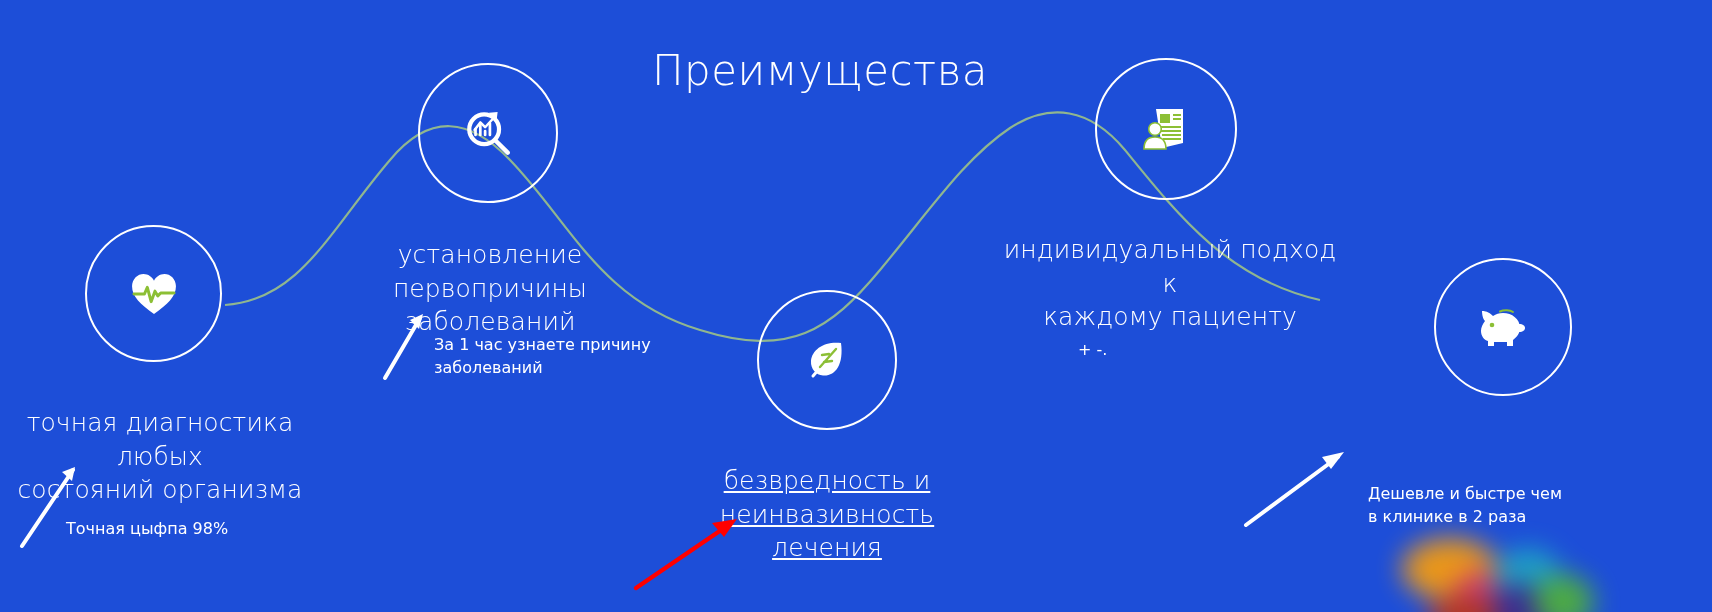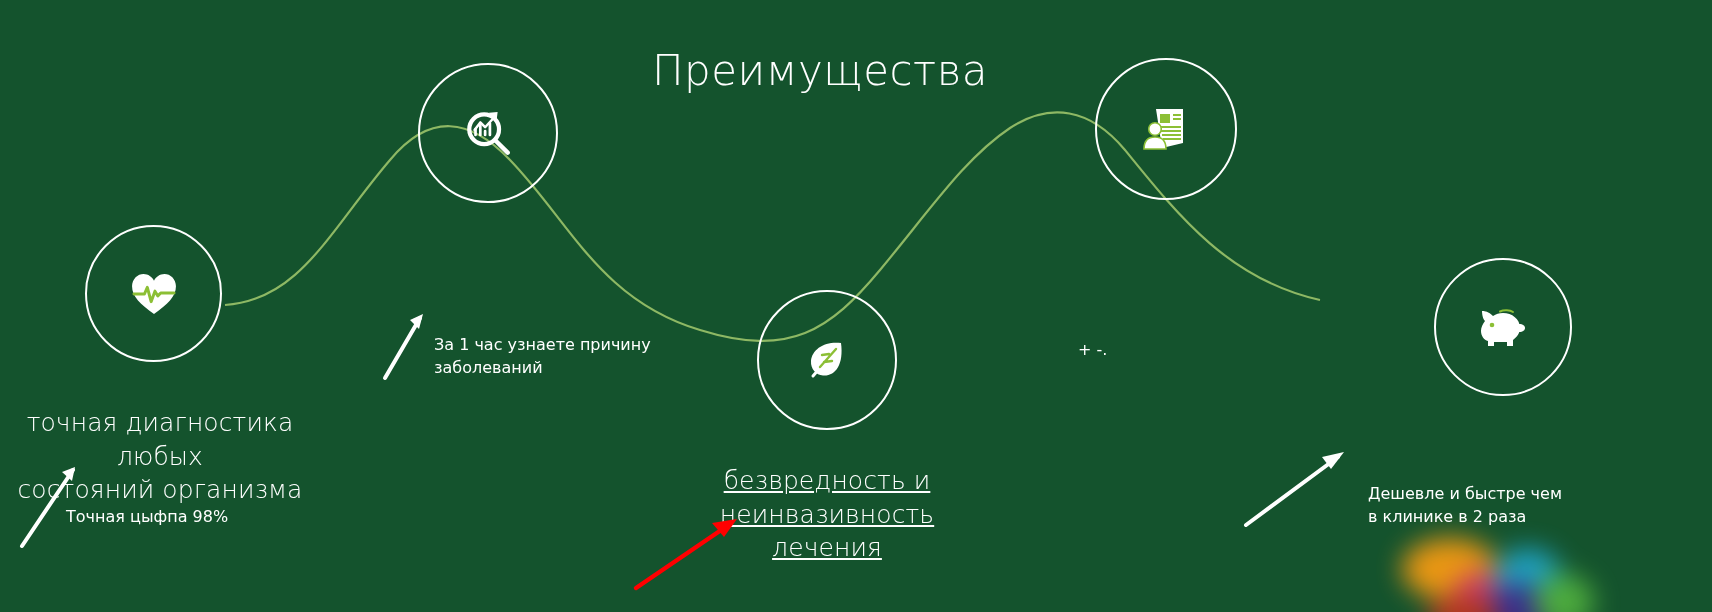--- a/index.html
+++ b/index.html
@@ -12,21 +12,21 @@
     height: 612px;
     overflow: hidden;
     background: #8cbf35;
     font-family: "DejaVu Sans", sans-serif;
   }
 
   #stage {
     position: relative;
     width: 1712px;
     height: 612px;
-    background: #14532d;
+    background: #1d4ed8;
     overflow: hidden;
   }
 
   
   #color-blob {
     position: absolute;
     left: 1398px;
     top: 536px;
     width: 210px;
     height: 110px;
@@ -144,33 +144,35 @@
     <span>
       <svg width="46" height="42" viewBox="0 0 48 44" aria-hidden="true">
         <path fill="#ffffff" d="M24 43 C 10 33, 1 25, 1 14 C 1 6, 7 1, 13 1 C 18 1, 22 4, 24 8
                                 C 26 4, 30 1, 35 1 C 41 1, 47 6, 47 14 C 47 25, 38 33, 24 43 Z"></path>
         <path fill="none" stroke="#8cbf35" stroke-width="3.1" stroke-linejoin="round" stroke-linecap="round" d="M3 22 H14 L17 15 L21 30 L25 19 L28 24 L31 21 H45"></path>
       </svg>
     </span>
   </div>
   <div class="node-label" style="left:-10px; top:406px; width:340px;">точная диагностика любых
 состояний организма</div>
-  <div class="note" style="left:66px; top:505px; width:240px;">Точная цыфпа 98%</div>
+  <div class="note" style="left:66px; top:517px; width:240px;">Точная цыфпа 98%</div>
 
   <div class="node-circle" style="left:418px; top:63px; width:140px; height:140px;">
     <span>
       <svg width="48" height="48" viewBox="0 0 50 50" aria-hidden="true">
         <circle cx="21" cy="21" r="15.5" fill="none" stroke="#ffffff" stroke-width="4.4"></circle>
         <path fill="none" stroke="#ffffff" stroke-width="4.6" stroke-linecap="round" d="M32.5 32.5 L45.5 45.5"></path>
         <path fill="none" stroke="#ffffff" stroke-width="2.8" stroke-linejoin="round" stroke-linecap="round" d="M12 27 L12 21 M17 27 L17 17 M22 27 L22 23 M27 27 L27 15"></path>
         <path fill="none" stroke="#ffffff" stroke-width="2.6" stroke-linejoin="round" stroke-linecap="round" d="M11 22 L17 14 L22 19 L33 7"></path>
         <path fill="#ffffff" d="M26 4 L35 3 L34 12 Z"></path>
       </svg>
     </span>
   </div>
+  <div class="node-label" style="left:310px; top:238px; width:360px;">установление
+первопричины заболеваний</div>
   <div class="note clip-fade" style="left:434px; top:333px; width:240px; height:40px;">За 1 час узнаете причину
 заболеваний</div>
 
   <div class="node-circle" style="left:757px; top:290px; width:140px; height:140px;">
     <span>
       <svg width="44" height="44" viewBox="0 0 44 44" aria-hidden="true">
         <path fill="#ffffff" d="M36 5 C 20 3, 7 11, 6 23 C 5.5 31, 11 37, 18 37.5
                                 C 30 38.5, 39 27, 36 5 Z"></path>
         <path fill="none" stroke="#ffffff" stroke-width="3" stroke-linecap="round" d="M33 9 L8 38"></path>
         <path fill="none" stroke="#8cbf35" stroke-width="2.4" stroke-linecap="round" d="M31 11 L15 29 M24 16 L17 17 M27 23 L19 24"></path>
@@ -186,20 +188,22 @@
         <path fill="#ffffff" d="M14 2 L41 2 L41 36 L20 41 L14 2 Z"></path>
         <path fill="#8cbf35" d="M18 7 H28 V16 H18 Z"></path>
         <g stroke="#8cbf35" stroke-width="1.9">
           <path d="M31 8 H39 M31 12 H39 M18 20 H39 M18 24 H39 M20 28 H39 M21 32 H39"></path>
         </g>
         <circle cx="13" cy="22" r="6.3" fill="#ffffff" stroke="#8cbf35" stroke-width="1.6"></circle>
         <path fill="#ffffff" stroke="#8cbf35" stroke-width="1.6" d="M2 42 C 2 33, 7 30, 13 30 C 19 30, 24 33, 24 42 Z"></path>
       </svg>
     </span>
   </div>
+  <div class="node-label" style="left:995px; top:233px; width:350px;">индивидуальный подход к
+каждому пациенту</div>
   <div class="note" style="left:1078px; top:338px; width:160px;">+ -.</div>
 
   <div class="node-circle" style="left:1434px; top:258px; width:138px; height:138px;">
     <span>
       <svg width="46" height="40" viewBox="0 0 46 40" aria-hidden="true">
         <path fill="#ffffff" d="M13 9 C 7 3, 2 4, 2 4 C 2 4, 2 11, 5 14
                                 C 2.5 17, 1 21, 1 24 C 1 29, 4 33, 8 34 L8 39 H14 L14 35
                                 H27 L27 39 H33 L33 33 C 37 30, 40 26, 40 21
                                 C 40 12, 32 6, 23 6 C 19 6, 16 7, 13 9 Z"></path>
         <path fill="#ffffff" d="M39 17 C 43 17, 45 19, 45 21 C 45 23, 43 25, 39 25 Z"></path>

